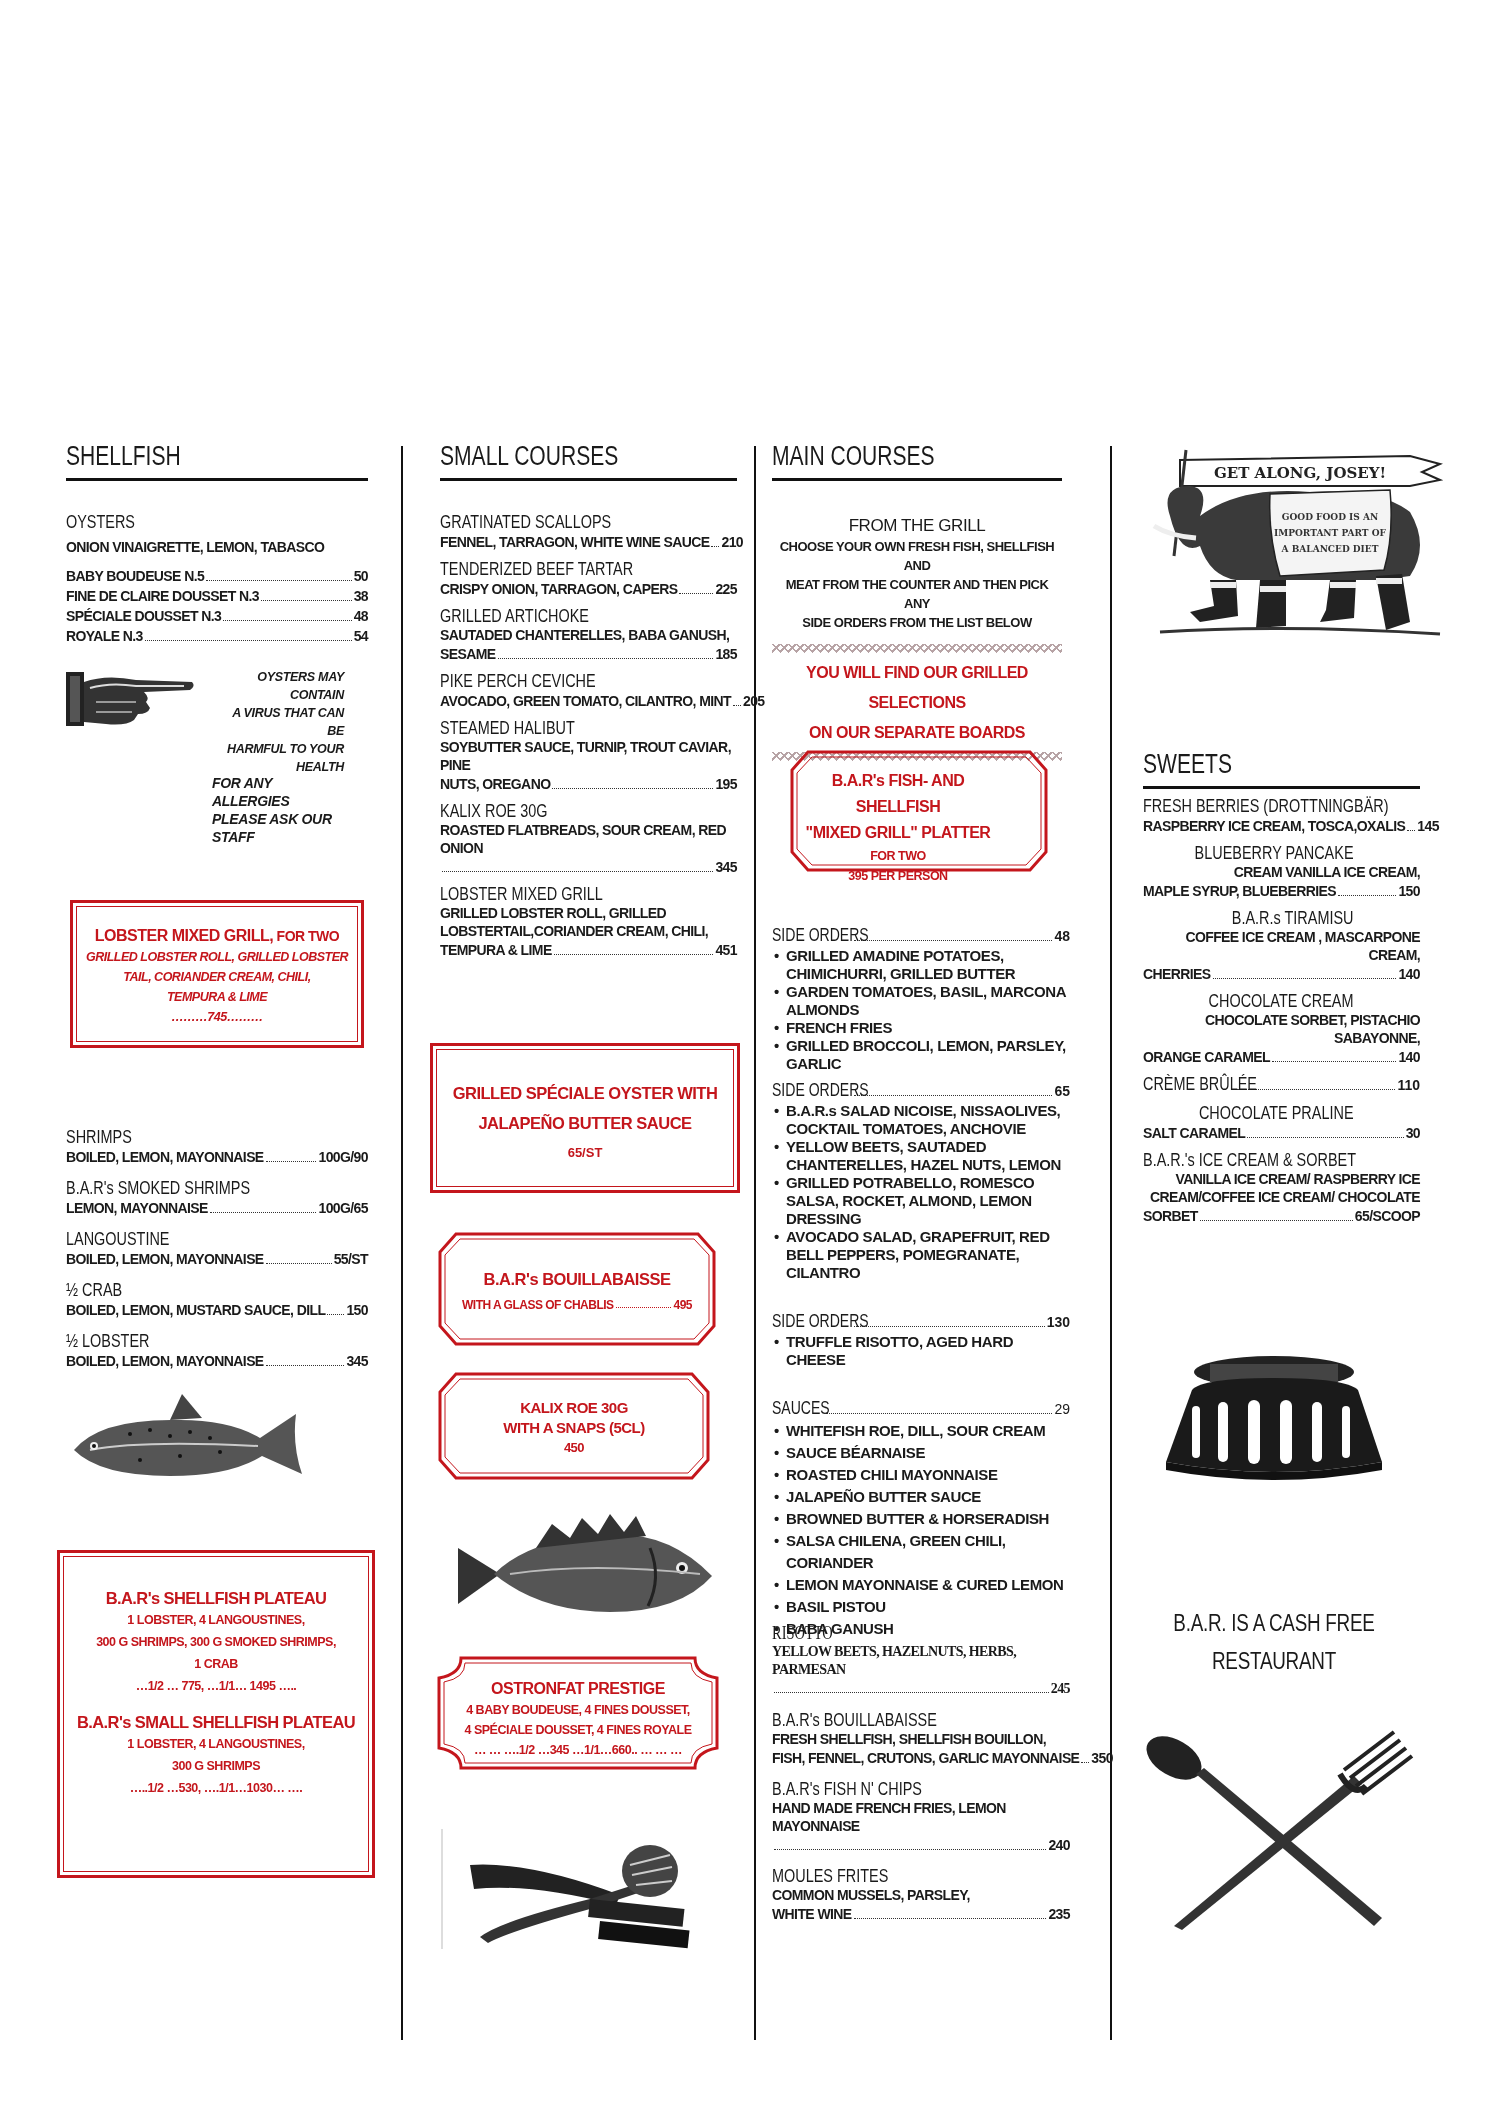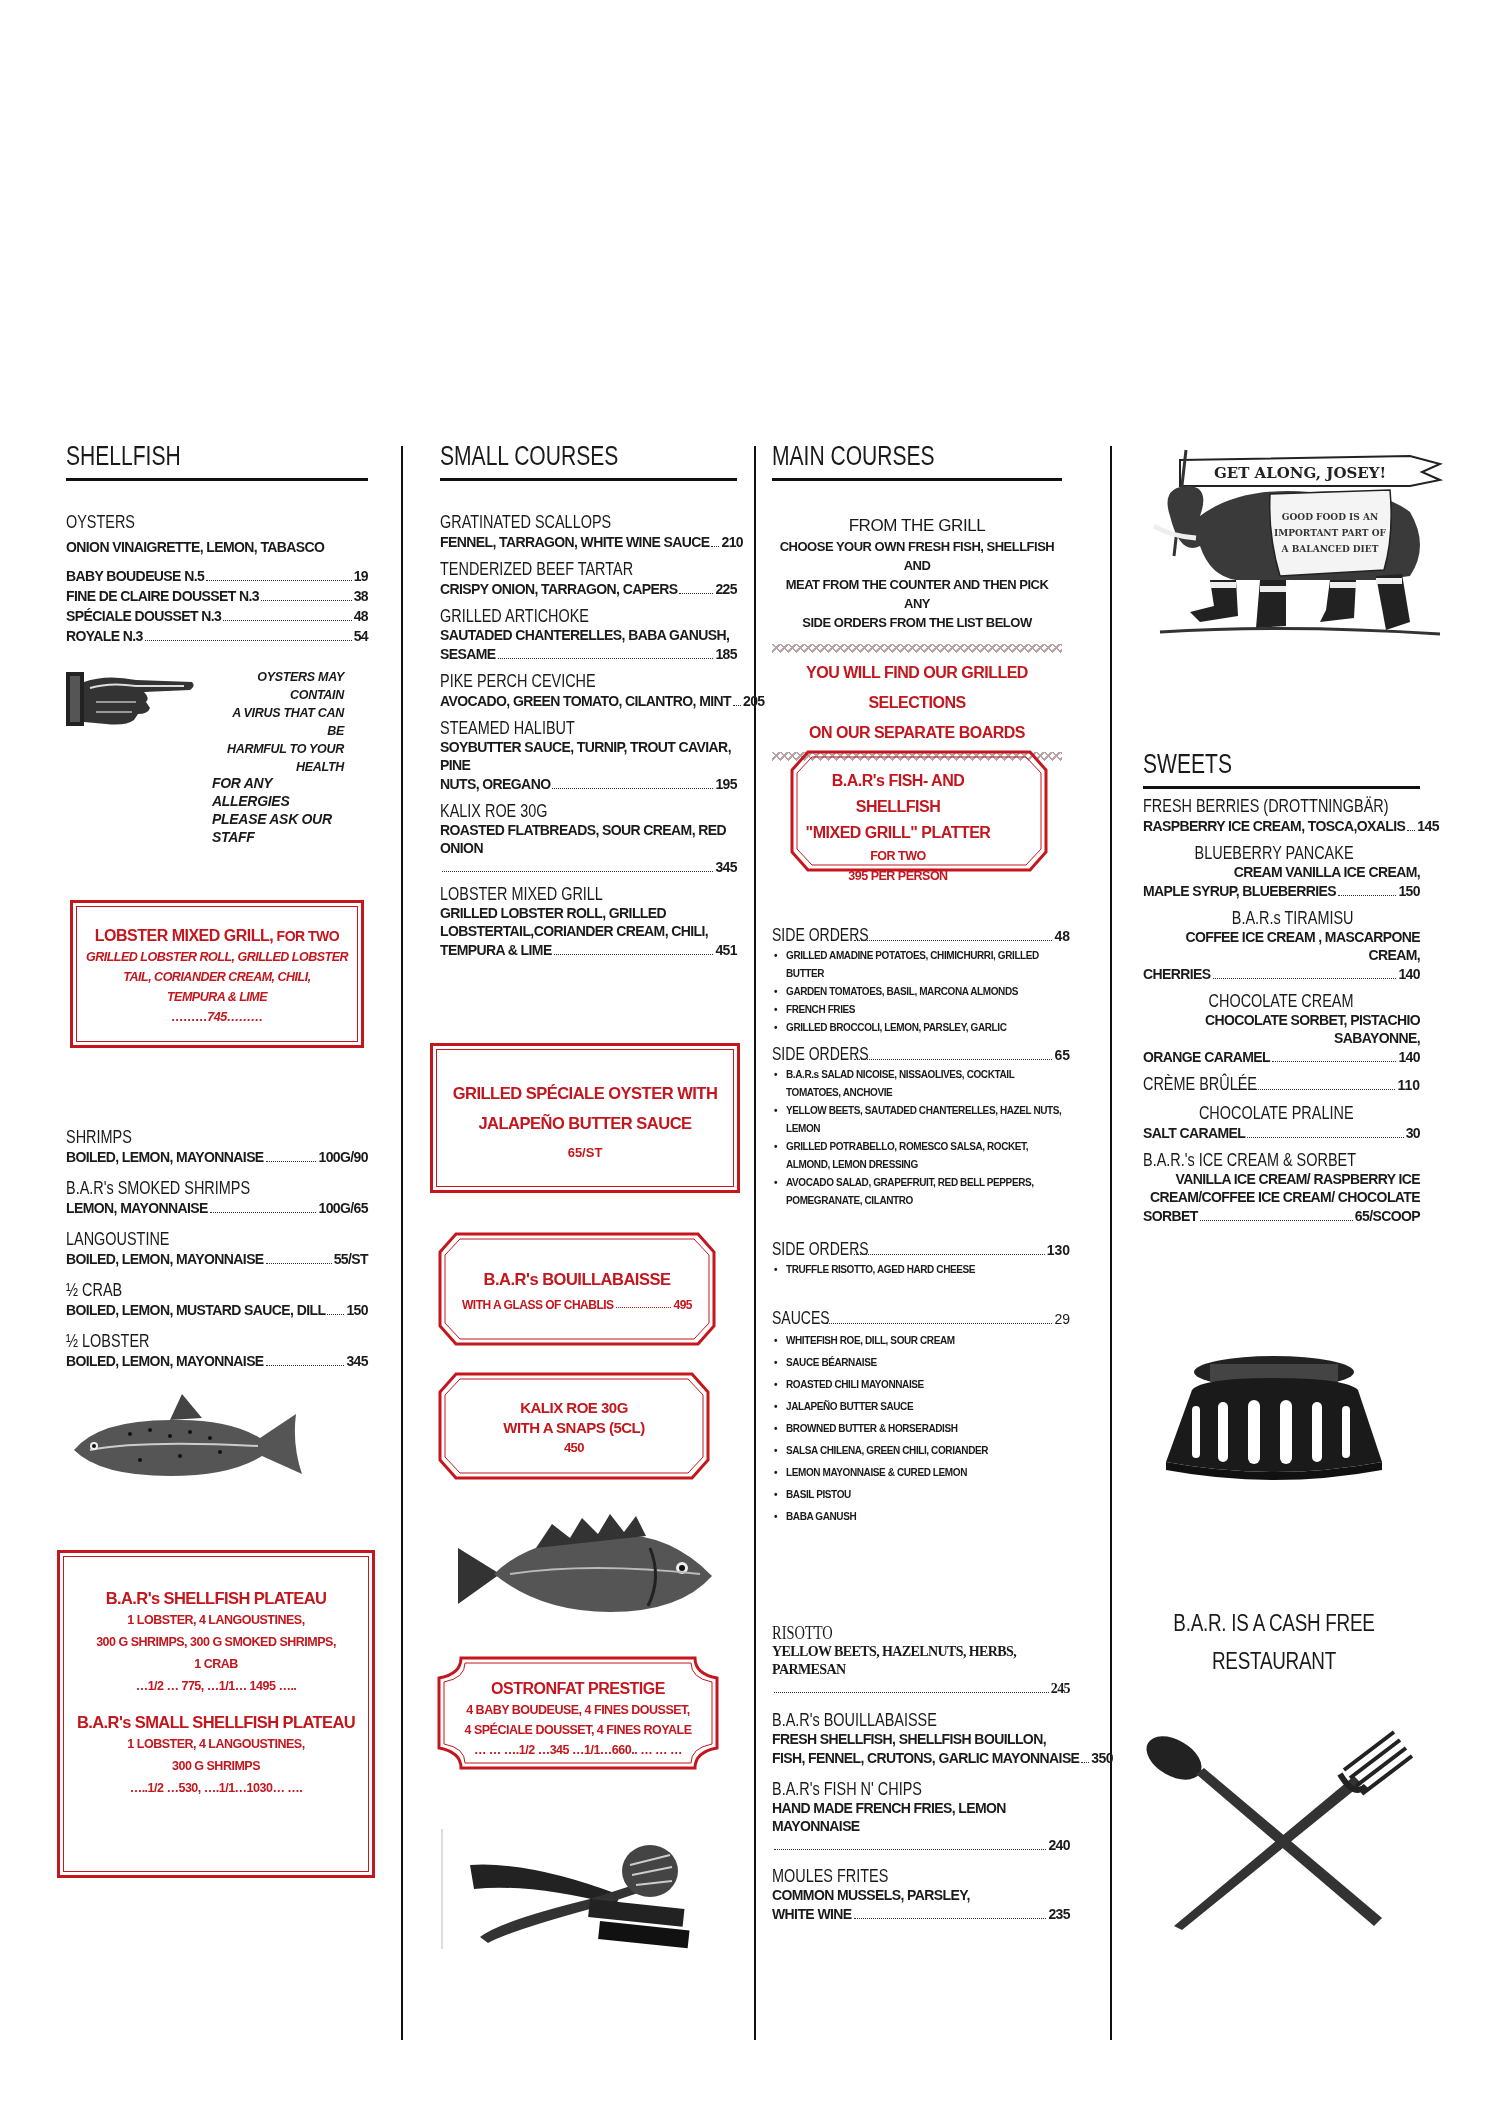--- a/index.html
+++ b/index.html
@@ -29,21 +29,21 @@
   .red { color: #c4161c; }
   .box-rect { border: 3px solid #c4161c; outline: 1px solid #c4161c; outline-offset: -7px; text-align: center; color: #c4161c; font-weight: 700; }
   .box-oct { position: absolute; text-align: center; color: #c4161c; font-weight: 700; }
   .box-oct svg { position: absolute; left: 0; top: 0; }
   .box-inner { position: relative; }
 
   .italic-note { font-style: italic; font-weight: 700; letter-spacing: -0.3px; }
 
   .illus { position: absolute; }
   .bullets { list-style: none; }
-  .bullets li { font-size: 10px; font-weight: 700; line-height: 18px; padding-left: 14px; position: relative; letter-spacing: -0.4px; }
+  .bullets li { font-size: 15px; font-weight: 700; line-height: 18px; padding-left: 14px; position: relative; letter-spacing: -0.4px; }
   .bullets li::before { content: "•"; position: absolute; left: 2px; top: 0; }
   .zigzag { height: 10px; margin: 4px 0; background:
       linear-gradient(135deg, transparent 35%, #9a7d80 35%, #9a7d80 50%, transparent 50%) 0 0 / 8px 10px repeat-x,
       linear-gradient(45deg, transparent 50%, #9a7d80 50%, #9a7d80 65%, transparent 65%) 0 0 / 8px 10px repeat-x; opacity: 0.7; }
 </style>
 </head>
 <body>
 
 <div class="vline" style="left:401px;"></div>
 <div class="vline" style="left:754px;"></div>
@@ -53,21 +53,21 @@
   <div class="section-title">SHELLFISH</div>
   <div class="title-rule"></div>
 
   <div style="margin-top:30px;">
     <div class="item-name">OYSTERS</div>
     <div class="item-desc squeeze" style="margin-top:6px;">ONION VINAIGRETTE, LEMON, TABASCO</div>
     <div style="margin-top:10px;">
       <div class="row squeeze">
           <span class="lbl">BABY BOUDEUSE N.5</span>
           <span class="dots"></span>
-          <span class="price">19</span>
+          <span class="price">50</span>
         </div>
       <div class="row squeeze">
           <span class="lbl">FINE DE CLAIRE DOUSSET N.3</span>
           <span class="dots"></span>
           <span class="price">38</span>
         </div>
       <div class="row squeeze">
           <span class="lbl">SPÉCIALE DOUSSET N.3</span>
           <span class="dots"></span>
           <span class="price">48</span>

